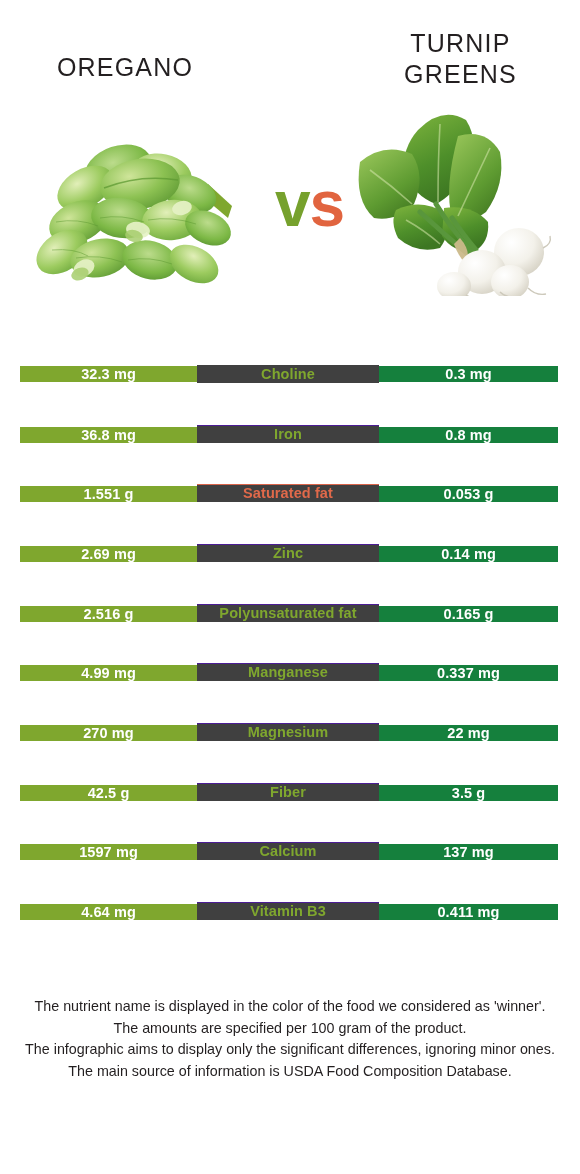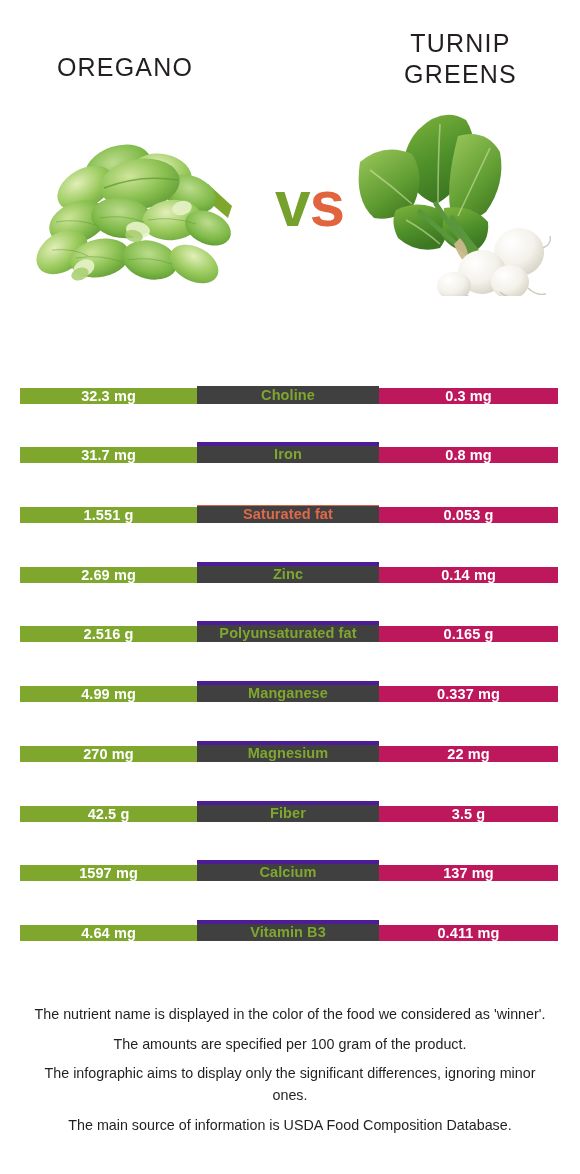--- a/index.html
+++ b/index.html
@@ -71,21 +71,21 @@
     left: 20px;
     top: 344px;
     width: 538px;
     height: 597px;
   }
 
   .row {
     display: flex;
     width: 100%;
     height: 59.7px;
-    align-items: flex-end;
+    align-items: center;
   }
 
   .cell {
     display: flex;
     align-items: center;
     justify-content: center;
     font-family: "Liberation Sans", sans-serif;
     font-size: 14.5px;
     font-weight: 700;
     letter-spacing: .1px;
@@ -99,49 +99,49 @@
 
   .cell-mid {
     width: 182px;
     background: #404040;
     border-top: 1px solid transparent;
     border-bottom: 1px solid transparent;
   }
 
   .cell-right {
     width: 179px;
-    background: #be185d;
+    background: #15803d;
     color: #ffffff;
   }
 
   
   .name-green { color: #7fa72e; }
   .name-red   { color: #e1694a; }
 
   
   .row + .row .cell-left,
   .row + .row .cell-right { border-top: 2px solid #ffffff; }
 
   
-  .row + .row .cell-mid.div-green { border-top: 4px solid #4c1d95; }
+  .row + .row .cell-mid.div-green { border-top: 1px solid #4c1d95; }
   .row + .row .cell-mid.div-red   { border-top: 1px solid #d9644a; }
 
   
   .footer {
     position: absolute;
     left: 0; right: 0;
     top: 996px;
     padding: 0 22px;
     text-align: center;
     font-family: "Liberation Sans", sans-serif;
     font-size: 14.3px;
     line-height: 1.52;
     color: #231f20;
   }
-  .footer p { margin: 8px; }
+  .footer p { margin: 0; }
 </style>
 </head>
 <body>
 
 <div class="page">
 
   <div class="header">
 
     <div class="title title-left">Oregano</div>
 
@@ -272,21 +272,21 @@
 
   <div class="table" id="nutrient-table">
       <div class="row">
         <div class="cell cell-left">32.3 mg</div>
         <div class="cell cell-mid div-green">
           <span class="name-green">Choline</span>
         </div>
         <div class="cell cell-right">0.3 mg</div>
       </div>
       <div class="row">
-        <div class="cell cell-left">31.7 mg</div>
+        <div class="cell cell-left">36.8 mg</div>
         <div class="cell cell-mid div-green">
           <span class="name-green">Iron</span>
         </div>
         <div class="cell cell-right">0.8 mg</div>
       </div>
       <div class="row">
         <div class="cell cell-left">1.551 g</div>
         <div class="cell cell-mid div-red">
           <span class="name-red">Saturated fat</span>
         </div>

